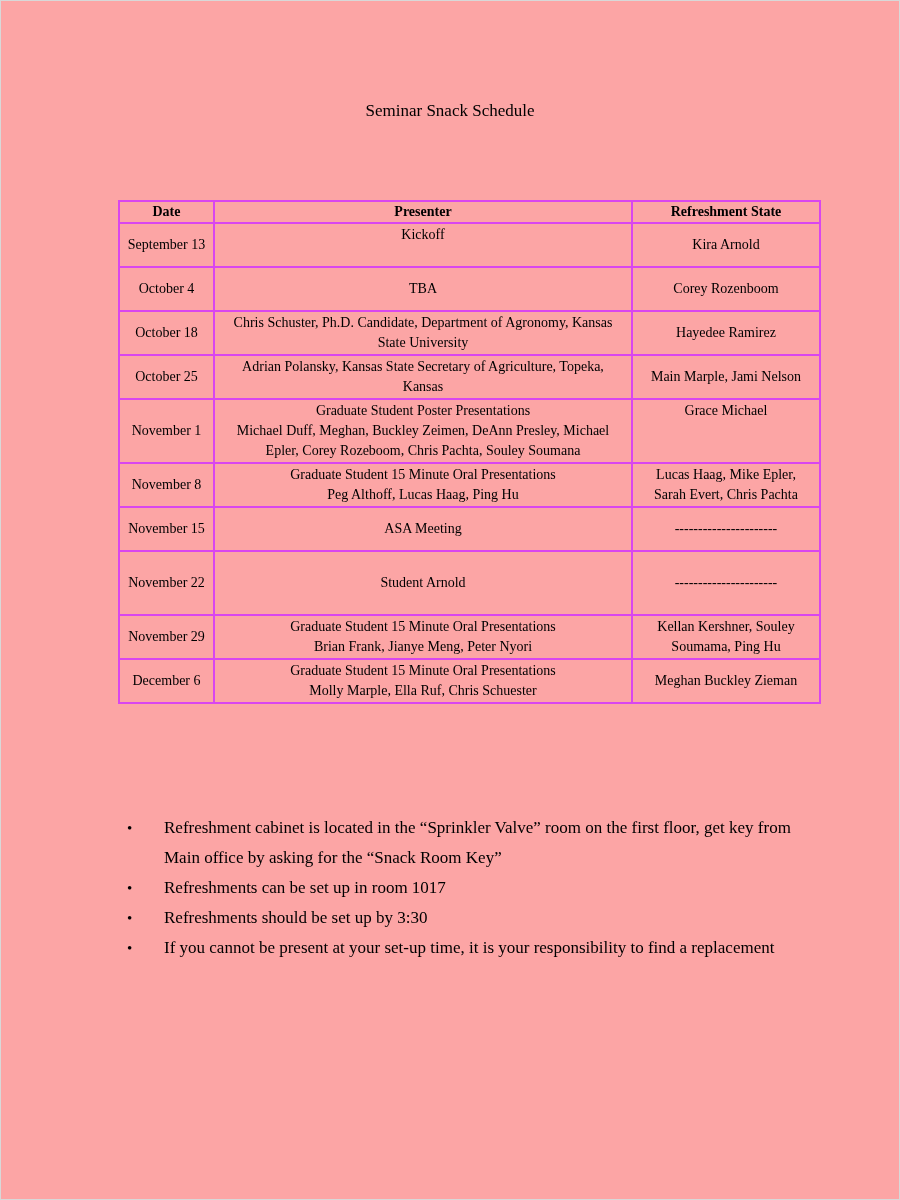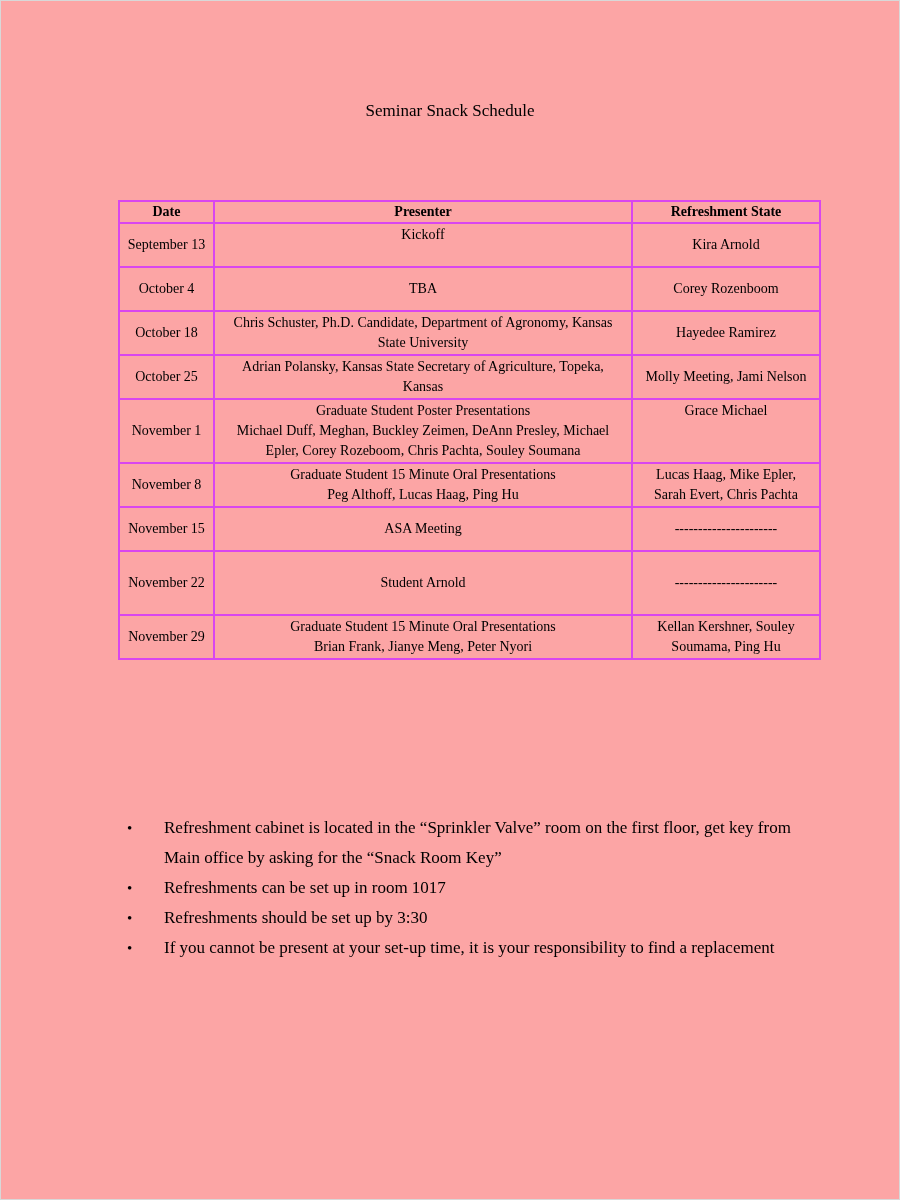--- a/index.html
+++ b/index.html
@@ -111,21 +111,21 @@
             <td>Corey Rozenboom</td>
           </tr>
           <tr>
             <td>October 18</td>
             <td>Chris Schuster, Ph.D. Candidate, Department of Agronomy, Kansas State University</td>
             <td>Hayedee Ramirez</td>
           </tr>
           <tr>
             <td>October 25</td>
             <td>Adrian Polansky, Kansas State Secretary of Agriculture, Topeka, Kansas</td>
-            <td>Molly Meeting, Jami Nelson</td>
+            <td>Main Marple, Jami Nelson</td>
           </tr>
           <tr>
             <td>November 1</td>
             <td>Graduate Student Poster Presentations
 Michael Duff, Meghan, Buckley Zeimen, DeAnn Presley, Michael Epler, Corey Rozeboom, Chris Pachta, Souley Soumana</td>
             <td>Grace Michael</td>
           </tr>
           <tr>
             <td>November 8</td>
             <td>Graduate Student 15 Minute Oral Presentations
@@ -141,20 +141,26 @@
             <td>November 22</td>
             <td>Student Arnold</td>
             <td>----------------------</td>
           </tr>
           <tr>
             <td>November 29</td>
             <td>Graduate Student 15 Minute Oral Presentations
 Brian Frank, Jianye Meng, Peter Nyori</td>
             <td>Kellan Kershner, Souley Soumama, Ping Hu</td>
           </tr>
+          <tr>
+            <td>December 6</td>
+            <td>Graduate Student 15 Minute Oral Presentations
+Molly Marple, Ella Ruf, Chris Schuester</td>
+            <td>Meghan Buckley Zieman</td>
+          </tr>
         </tbody>
     </table>
   </div>
 
   <div class="notes">
     <ul>
         <li>
           <span class="bullet">•</span>
           <span class="li-text">Refreshment cabinet is located in the “Sprinkler Valve” room on the first floor, get key from Main office by asking for the “Snack Room Key”</span>
         </li>

